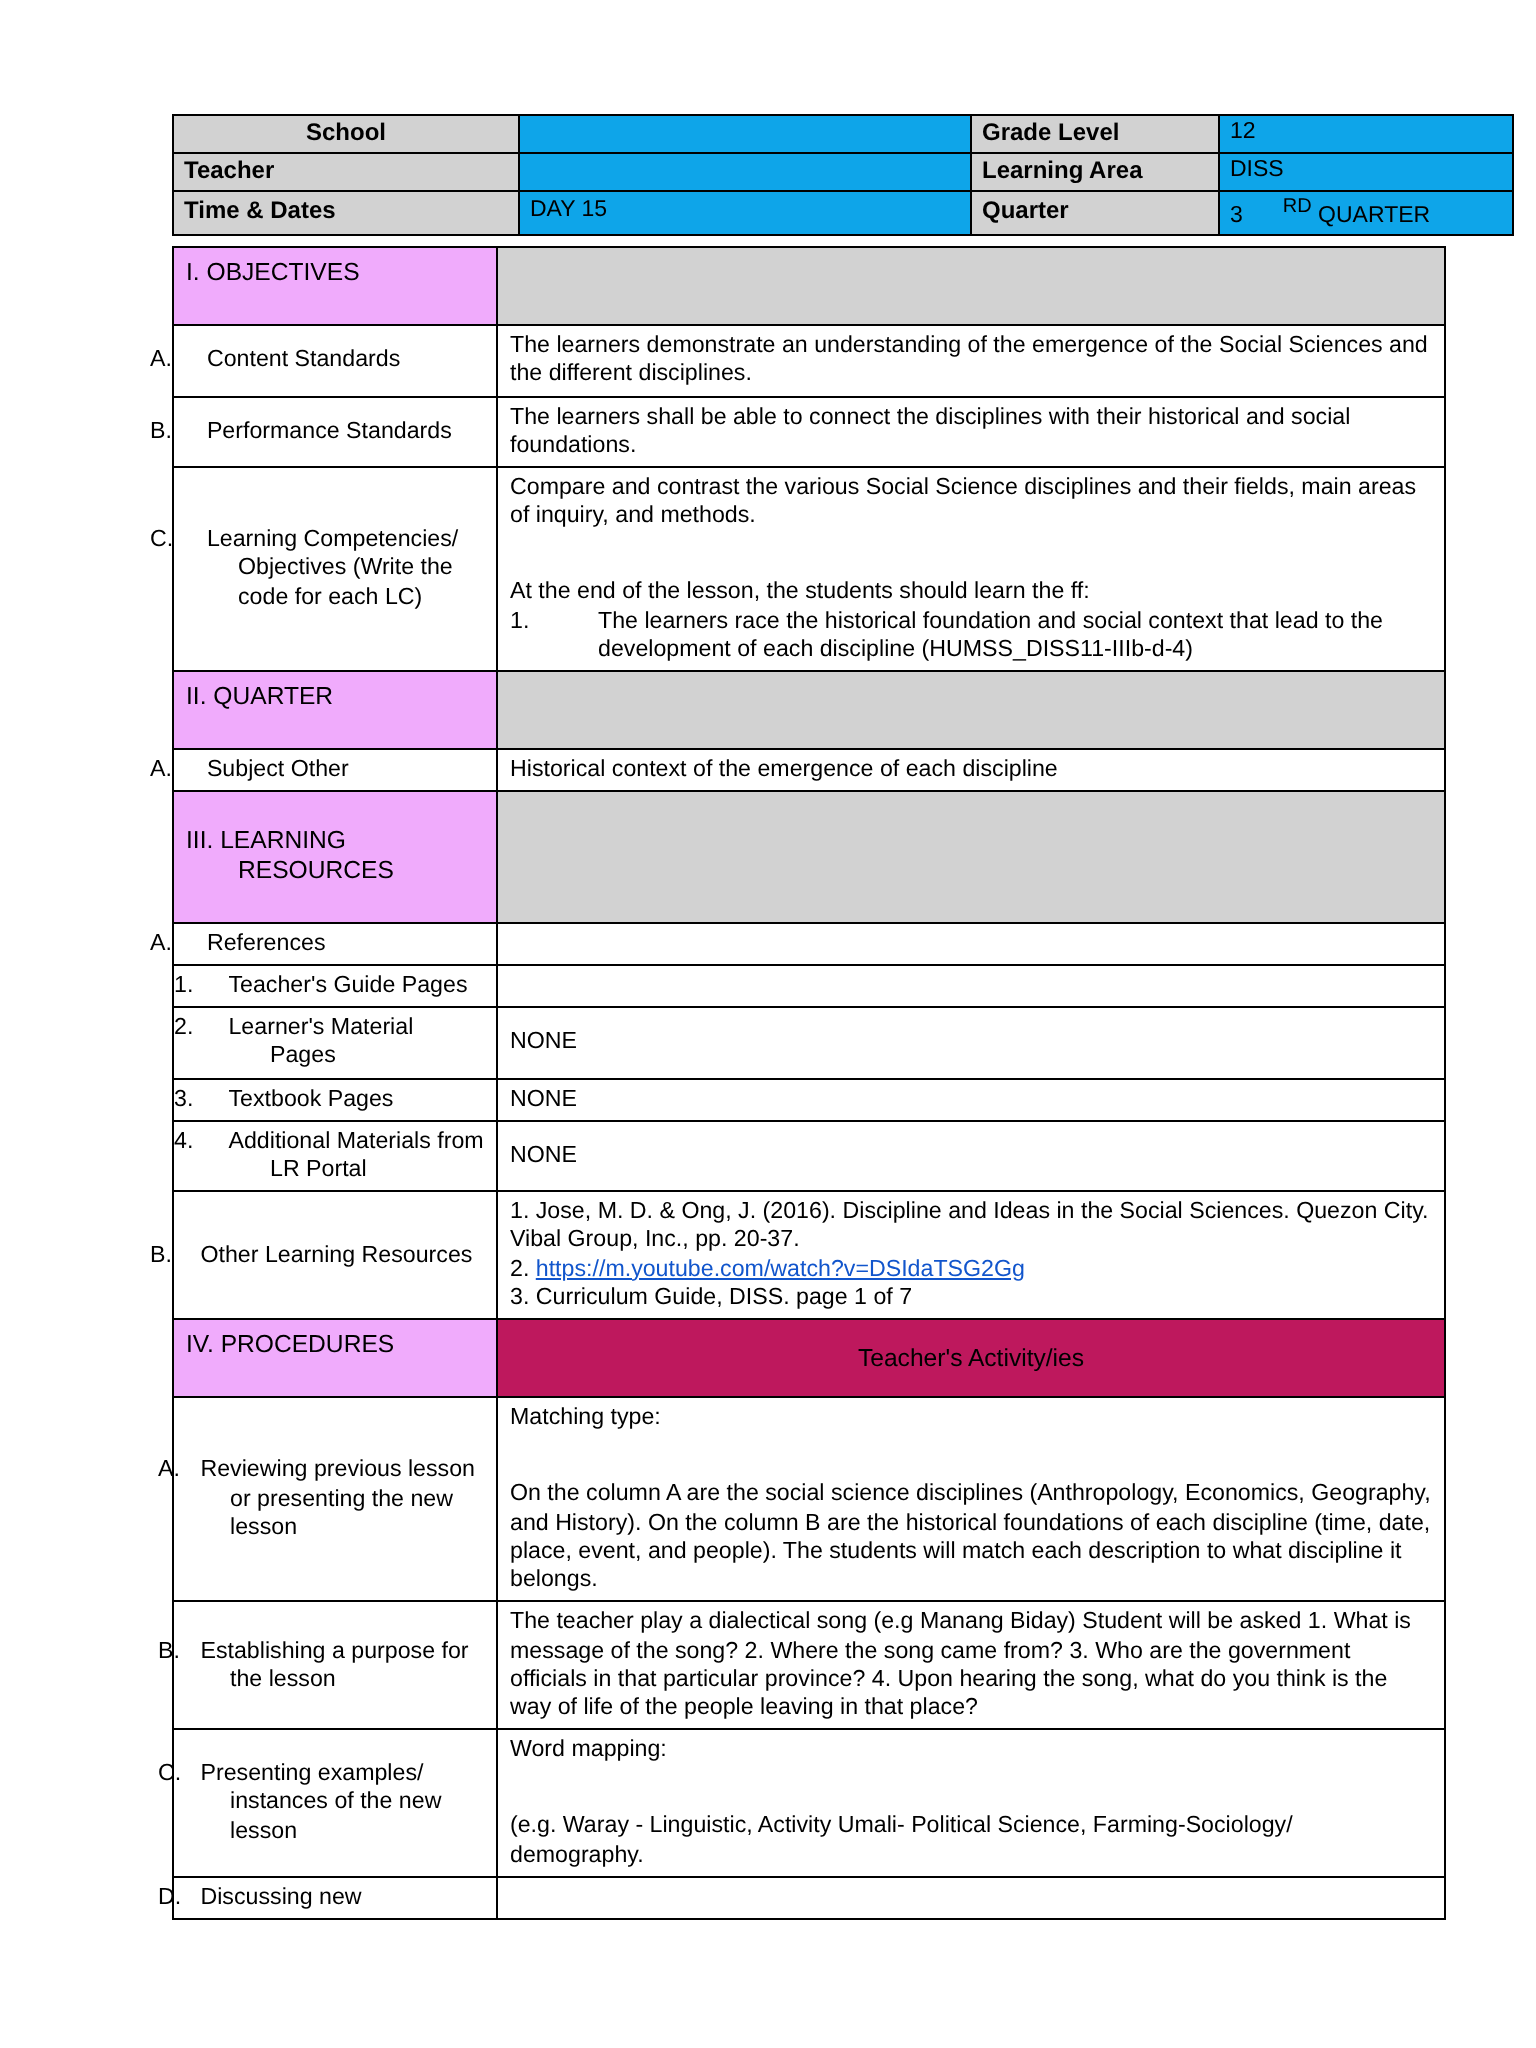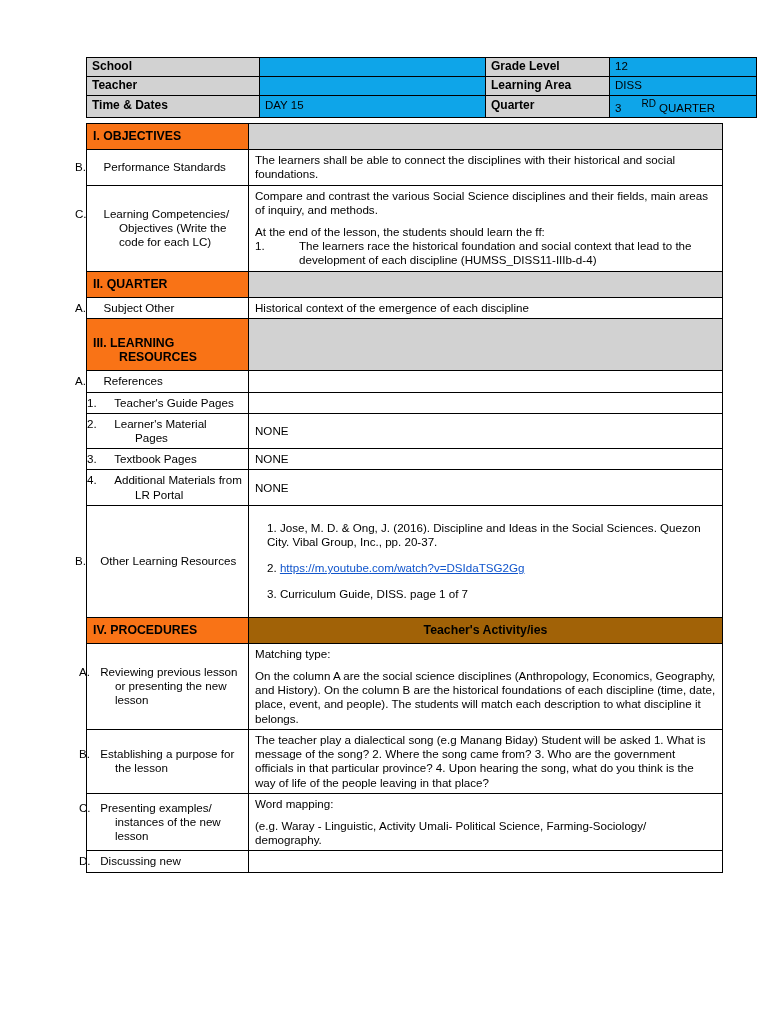--- a/index.html
+++ b/index.html
@@ -40,21 +40,21 @@
   }
   .hdr-lbl {
     background: #d2d2d2;
     font-weight: bold;
     font-size: 12px;
   }
   .hdr-val {
     background: #0ea5e9;
     font-size: 11.5px;
   }
-  .c-lbl1 { width: 162px; }
+  .c-lbl1 { width: 162px; text-align: center; }
   .c-val1 { width: 215px; }
   .c-lbl2 { width: 113px; }
   .c-val2 { width: 136px; }
   sup { font-size: 10px; vertical-align: super; margin-left: 20px; }
 
   
   .lp-table {
     position: absolute;
     left: 86px;
     top: 123px;
@@ -67,30 +67,30 @@
     border: 1px solid #000000;
     padding: 3px 6px 3px 6px;
     vertical-align: top;
     line-height: 14.2px;
   }
   .col-left  { width: 162px; }
   .col-right { width: 474px; }
 
   td.shade { background: #d2d2d2; }
   td.sect {
-    background: #f97316;
-    font-weight: bold;
+    background: #f0abfc;
+    font-weight: normal;
     font-size: 12.3px;
     padding-top: 5px;
-    padding-bottom: 6px;
+    padding-bottom: 19px;
     vertical-align: middle;
   }
   td.sect-center {
-    background: #a16207;
-    font-weight: bold;
+    background: #be185d;
+    font-weight: normal;
     font-size: 12.3px;
     text-align: center;
     vertical-align: middle;
   }
   td.mid { vertical-align: middle; }
 
   
   .lbl {
     display: block;
     padding-left: 26px;
@@ -108,30 +108,30 @@
   }
   .lbl-sect2 {
     display: block;
     padding-left: 26px;
     text-indent: -26px;
     margin-top: 12px;
   }
   .marker { display: inline-block; }
 
   .body-p { margin: 0; }
-  .body-p + .body-p { margin-top: 8px; }
+  .body-p + .body-p { margin-top: 24px; }
   .ol-1 {
     margin: 0;
     padding-left: 44px;
     text-indent: -22px;
     list-style: none;
   }
   .ol-1 > span.n { display: inline-block; width: 22px; }
 
-  .resline { margin: 12px; }
+  .resline { margin: 0; }
   a.link {
     color: #1155cc;
     text-decoration: underline;
   }
 </style>
 </head>
 <body>
 
 <div class="page">
 
@@ -163,20 +163,26 @@
         <col class="col-left">
         <col class="col-right">
       </colgroup>
     <tbody>
 
       <tr>
         <td class="sect">I.  OBJECTIVES</td>
         <td class="shade"></td>
       </tr>
 
+      <tr>
+        <td class="mid">
+          <span class="lbl"><span class="marker">A.</span>&nbsp;&nbsp;<span>Content Standards</span></span>
+        </td>
+        <td>The learners demonstrate an understanding of the emergence of the Social Sciences and the different disciplines.</td>
+      </tr>
 
       <tr>
         <td class="mid">
           <span class="lbl"><span class="marker">B.</span>&nbsp;&nbsp;<span>Performance Standards</span></span>
         </td>
         <td>The learners shall be able to connect the disciplines with their historical and social foundations.</td>
       </tr>
 
       <tr>
         <td class="mid">

